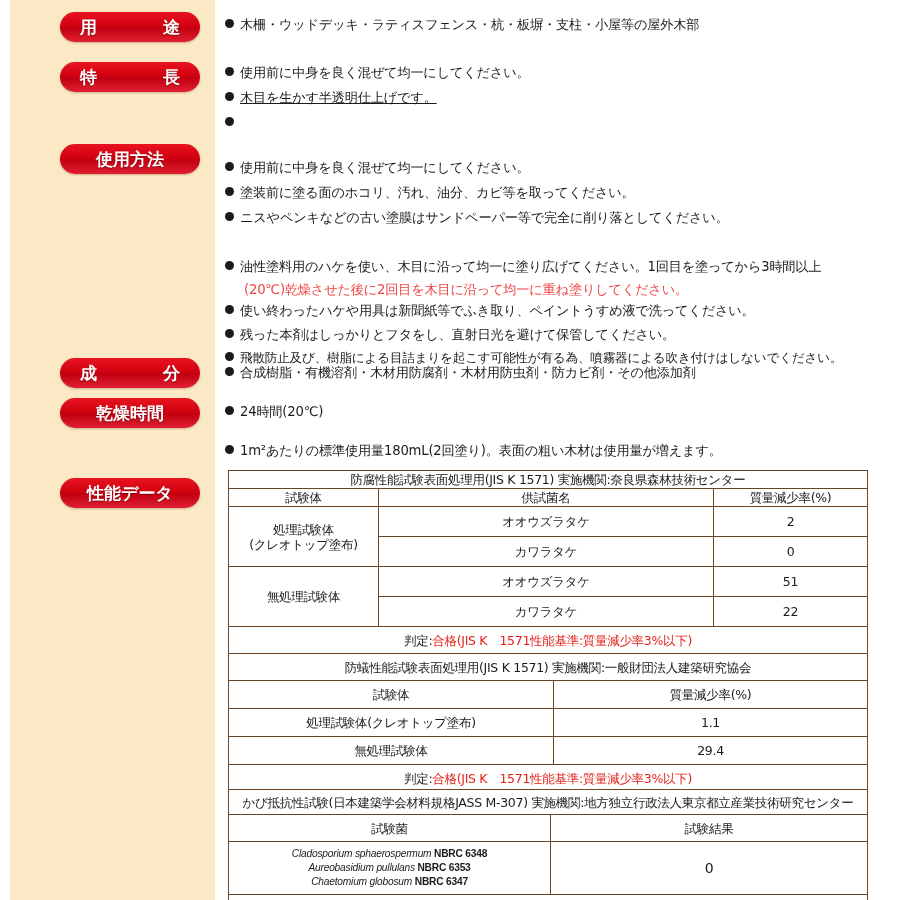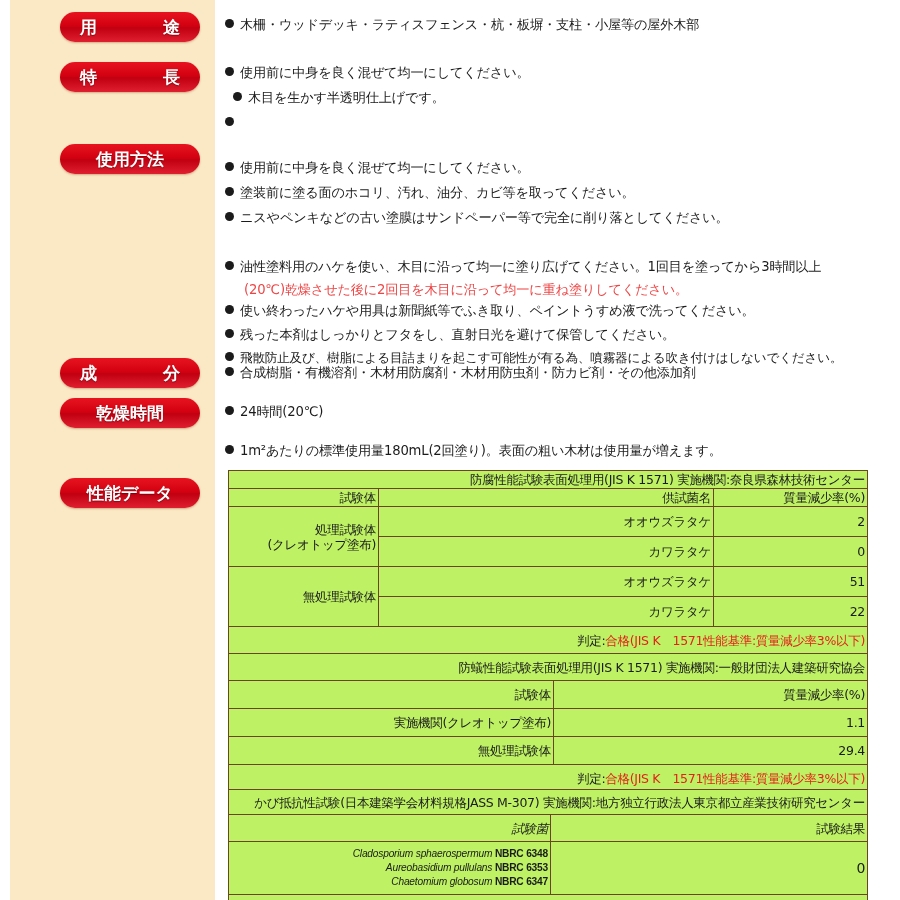--- a/index.html
+++ b/index.html
@@ -66,22 +66,22 @@
 
   
   table.spec{
     position:absolute;
     border-collapse:collapse;
     background:#f9dcbe;
     table-layout:fixed;
   }
   table.spec td{
     border:1.5px solid #6b4423;
-    background:#bef264;
-    text-align:right;
+    background:#ffffff;
+    text-align:center;
     vertical-align:middle;
     color:#1b1b1b;
     font-size:12.5px;
     padding:1px 2px;
     letter-spacing:-0.3px;
     line-height:1.2;
   }
   td.hdr{font-size:12.6px;}
   td.title{font-size:12.6px;}
   td.title-small{font-size:11.4px;letter-spacing:-0.5px;}
@@ -122,21 +122,21 @@
     <div class="badge" style="top:478px;">
         <span>性能データ</span>
       </div>
   </div>
 
   <div class="content">
 
     <div class="bullet-line" style="top:17px;left:0;"><span class="dot"></span><span>木柵・ウッドデッキ・ラティスフェンス・杭・板塀・支柱・小屋等の屋外木部</span></div>
 
     <div class="bullet-line" style="top:65px;left:0;"><span class="dot"></span><span>使用前に中身を良く混ぜて均一にしてください。</span></div>
-    <div class="bullet-line" style="top:90px;left:8px;"><span class="dot"></span><span>木目を生かす半透明仕上げです。</span></div>
+    <div class="bullet-line" style="top:90px;left:0;text-decoration:underline;"><span class="dot"></span><span>木目を生かす半透明仕上げです。</span></div>
     <div class="bullet-line" style="top:115px;left:0;"><span class="dot"></span></div>
 
     <div class="bullet-line" style="top:160px;left:0;"><span class="dot"></span><span>使用前に中身を良く混ぜて均一にしてください。</span></div>
     <div class="bullet-line" style="top:185px;left:0;"><span class="dot"></span><span>塗装前に塗る面のホコリ、汚れ、油分、カビ等を取ってください。</span></div>
     <div class="bullet-line" style="top:210px;left:0;"><span class="dot"></span><span>ニスやペンキなどの古い塗膜はサンドペーパー等で完全に削り落としてください。</span></div>
     <div class="bullet-line" style="top:259px;left:0;"><span class="dot"></span><span>油性塗料用のハケを使い、木目に沿って均一に塗り広げてください。1回目を塗ってから3時間以上</span></div>
     <div class="cont-line" style="top:281px;left:19px;">(20℃)乾燥させた後に2回目を木目に沿って均一に重ね塗りしてください。</div>
     <div class="bullet-line" style="top:327px;left:0;"><span class="dot"></span><span>残った本剤はしっかりとフタをし、直射日光を避けて保管してください。</span></div>
     <div class="bullet-line" style="top:303px;left:0;"><span class="dot"></span><span>使い終わったハケや用具は新聞紙等でふき取り、ペイントうすめ液で洗ってください。</span></div>
     <div class="bullet-line" style="top:350px;left:0;font-size:12.6px;"><span class="dot"></span><span>飛散防止及び、樹脂による目詰まりを起こす可能性が有る為、噴霧器による吹き付けはしないでください。</span></div>
@@ -196,21 +196,21 @@
         </colgroup>
       <tbody>
         <tr>
           <td class="title" colspan="2" style="height:24px;">防蟻性能試験表面処理用(JIS K 1571) 実施機関:一般財団法人建築研究協会</td>
         </tr>
         <tr>
           <td class="hdr" style="height:25px;">試験体</td>
           <td class="hdr">質量減少率(%)</td>
         </tr>
         <tr>
-          <td style="height:25px;">実施機関(クレオトップ塗布)</td>
+          <td style="height:25px;">処理試験体(クレオトップ塗布)</td>
           <td class="red">1.1</td>
         </tr>
         <tr>
           <td style="height:25px;">無処理試験体</td>
           <td>29.4</td>
         </tr>
         <tr>
           <td class="verdict" colspan="2" style="height:25px;"><span>判定:</span><span class="red">合格(JIS K　1571性能基準:質量減少率3%以下)</span></td>
         </tr>
       </tbody>
@@ -219,21 +219,21 @@
     <table class="spec" style="top:789px;left:3px;width:639px;">
       <colgroup>
           <col style="width:322px">
           <col style="width:317px">
         </colgroup>
       <tbody>
         <tr>
           <td class="title-small" colspan="2" style="height:22px;">かび抵抗性試験(日本建築学会材料規格JASS M-307) 実施機関:地方独立行政法人東京都立産業技術研究センター</td>
         </tr>
         <tr>
-          <td class="hdr" style="height:24px;font-style:italic;">試験菌</td>
+          <td class="hdr" style="height:24px;">試験菌</td>
           <td class="hdr">試験結果</td>
         </tr>
         <tr>
           <td style="height:50px;">
             <div class="sci"><span>Cladosporium sphaerospermum</span> <b>NBRC 6348</b></div>
             <div class="sci"><span>Aureobasidium pullulans</span> <b>NBRC 6353</b></div>
             <div class="sci"><span>Chaetomium globosum</span> <b>NBRC 6347</b></div>
           </td>
           <td class="red" style="font-size:14px;">0</td>
         </tr>

